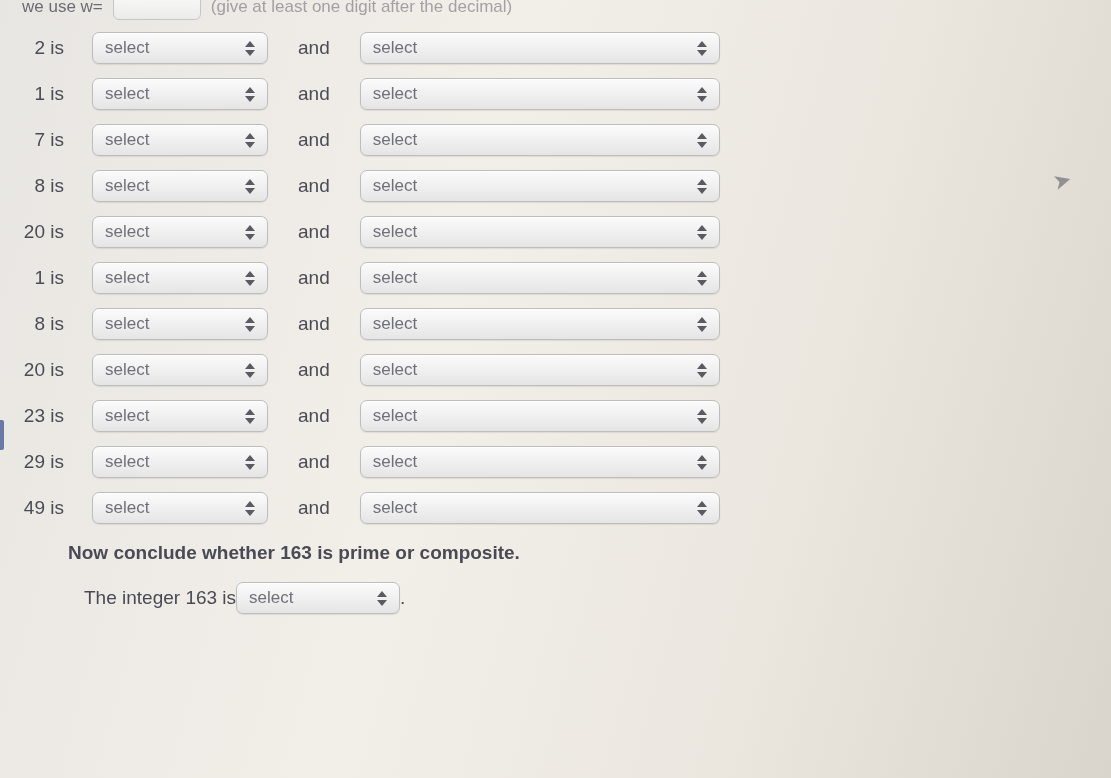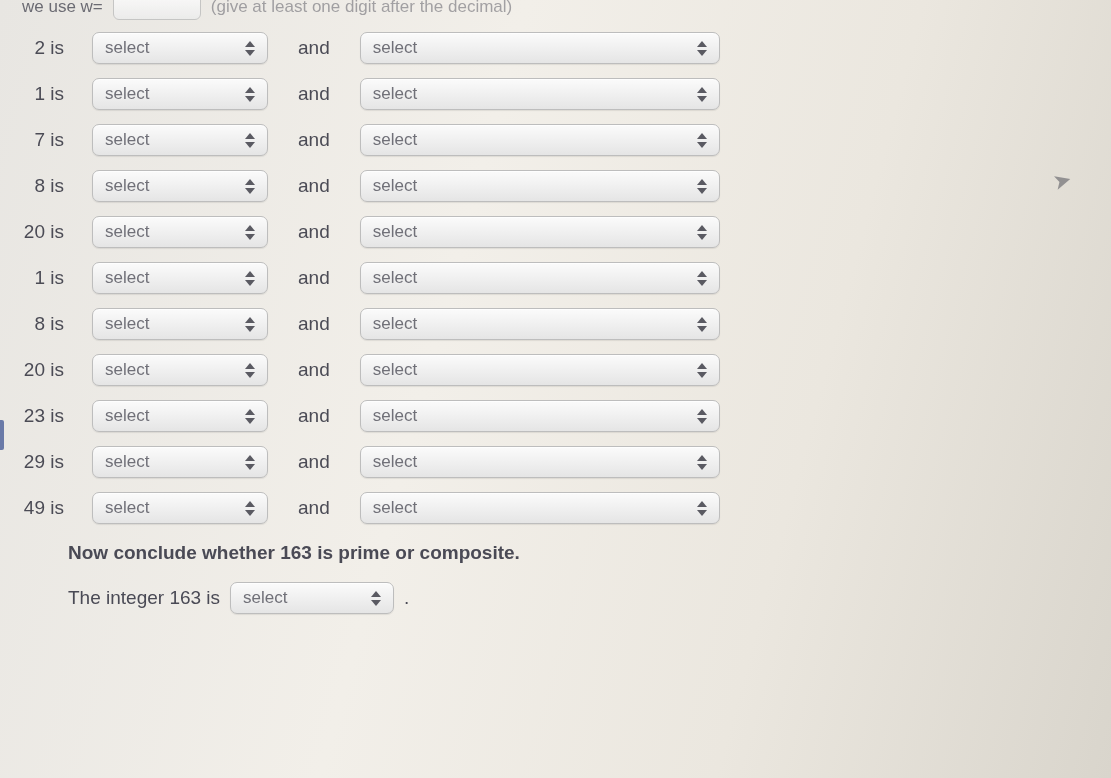--- a/index.html
+++ b/index.html
@@ -109,24 +109,24 @@
   }
   .conclude-text {
     font-size: 19px;
     color: #4a4a55;
     margin: 18px 0 18px 46px;
     font-weight: bold;
   }
   .conclude-row {
     display: flex;
     align-items: center;
-    gap: 10px;
+    gap: 0;
     font-size: 19px;
     color: #4a4a55;
-    margin-left: 46px;
+    margin-left: 62px;
   }
   .cursor {
     position: absolute;
     right: 40px;
     top: 168px;
     font-size: 22px;
     color: rgba(80,80,90,0.55);
     transform: rotate(-15deg);
   }
 </style>

